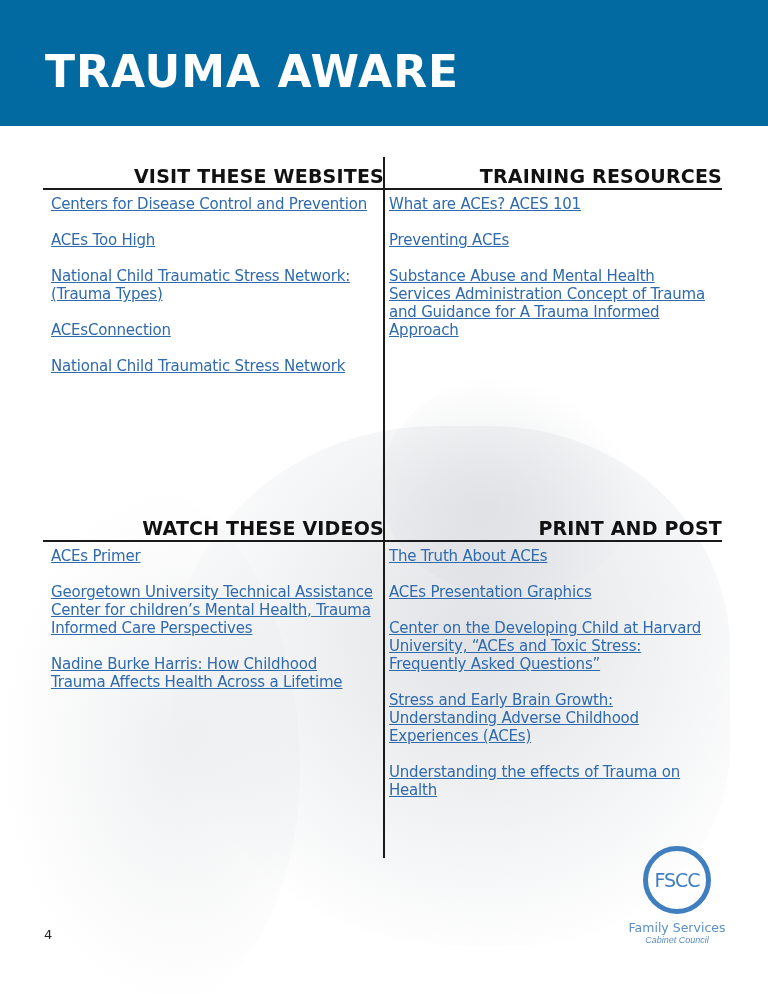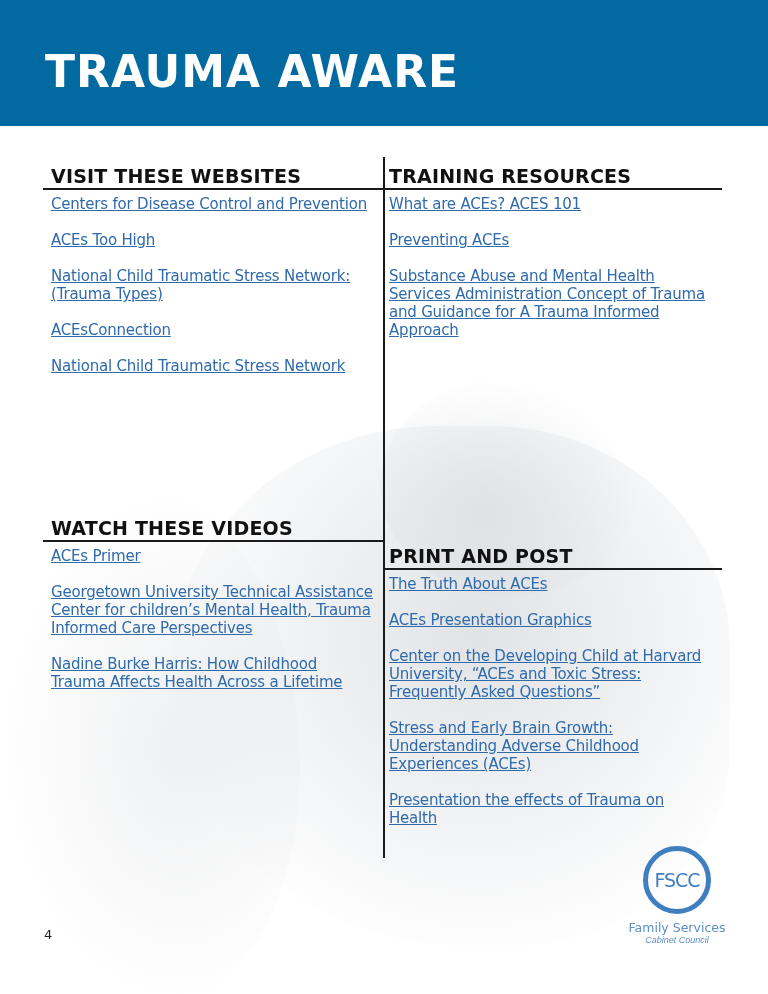--- a/index.html
+++ b/index.html
@@ -39,37 +39,37 @@
   .vline {
     position: absolute; left: 383px; top: 157px; width: 2px; height: 701px;
     background: #1a1a1a;
   }
   .section {
     position: absolute;
   }
   .section h2 {
     margin: 0; font-family: "DejaVu Sans", "Liberation Sans", sans-serif;
     font-weight: 700; font-size: 19px; color: #111111;
-    height: 28px; line-height: 32px; letter-spacing: 0.2px;
+    height: 28px; line-height: 32px; letter-spacing: 0.2px; text-align: right;
   }
   .rule { height: 2px; background: #1a1a1a; }
   .links { padding-top: 5px; }
   .links a {
     display: block; color: #2f6aac; text-decoration: underline;
     font-size: 15px; line-height: 18px; margin-bottom: 18px;
     font-family: "DejaVu Sans", "Liberation Sans", sans-serif;
     letter-spacing: -0.2px;
   }
   .s1 { left: 51px; top: 160px; width: 333px; }
   .s1 .rule { margin-left: -8px; width: 341px; }
   .s2 { left: 389px; top: 160px; width: 333px; }
   .s2 .rule { margin-left: -5px; width: 338px; }
   .s3 { left: 51px; top: 512px; width: 333px; }
   .s3 .rule { margin-left: -8px; width: 341px; }
-  .s4 { left: 389px; top: 512px; width: 333px; margin-top: 28px; }
+  .s4 { left: 389px; top: 512px; width: 333px; }
   .s4 .rule { margin-left: -5px; width: 338px; }
   .page-num {
     position: absolute; left: 44px; top: 927px; font-size: 13px; color: #222;
     font-family: "DejaVu Sans", sans-serif;
   }
   .logo {
     position: absolute; left: 622px; top: 846px; width: 110px; text-align: center;
   }
   .logo .ring {
     width: 68px; height: 68px; margin: 0 auto; border-radius: 50%;
@@ -130,21 +130,21 @@
 </div>
 
 <div class="section s4">
   <h2>PRINT AND POST</h2>
   <div class="rule"></div>
   <div class="links">
     <a href="#">The Truth About ACEs</a>
     <a href="#">ACEs Presentation Graphics</a>
     <a href="#" style="width:320px">Center on the Developing Child at Harvard University, “ACEs and Toxic Stress: Frequently Asked Questions”</a>
     <a href="#" style="width:280px">Stress and Early Brain Growth: Understanding Adverse Childhood Experiences (ACEs)</a>
-    <a href="#" style="width:310px">Presentation the effects of Trauma on Health</a>
+    <a href="#" style="width:310px">Understanding the effects of Trauma on Health</a>
   </div>
 </div>
 
 <div class="page-num">4</div>
 
 <div class="logo">
   <div class="ring">
     <span>FSCC</span>
   </div>
   <div class="name">Family Services</div>

